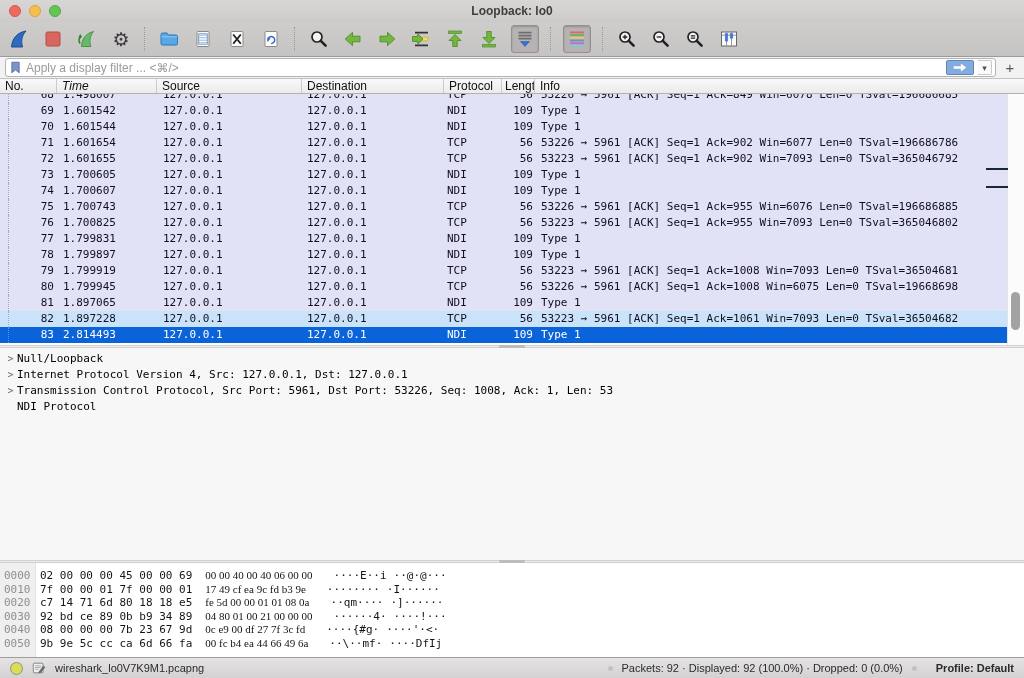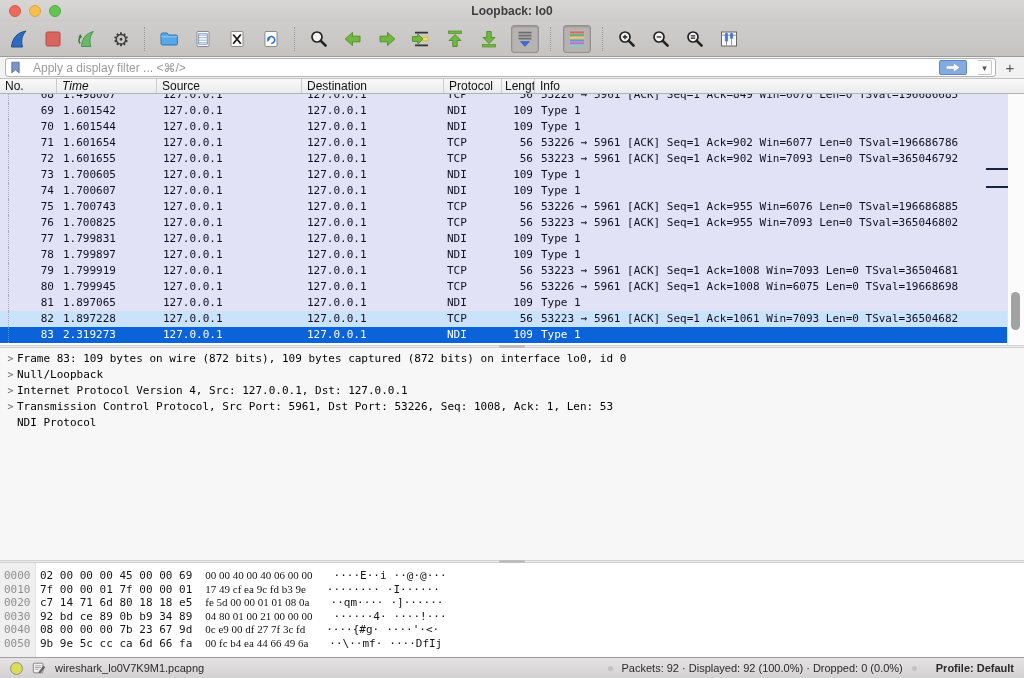--- a/index.html
+++ b/index.html
@@ -19,21 +19,21 @@
   .toolbar{height:34px;background:linear-gradient(#cfcccc,#c6c3c3);border-bottom:1px solid #9b9b9b;
            display:flex;align-items:center;padding-left:7px;gap:10px;}
   .tbtn{width:24px;height:26px;display:flex;align-items:center;justify-content:center;flex:0 0 auto;}
   .tbtn svg{display:block;}
   .tbtn.pressed{background:#b7b3b3;border:1px solid #949090;border-radius:3px;box-shadow:inset 0 1px 2px rgba(0,0,0,.2);width:26px;}
   .tsep{width:1px;height:24px;border-left:1px dotted #999;flex:0 0 auto;margin:0 1px;}
   .gear{font-size:19px;line-height:1;color:#3c3c3c;}
 
   
   .filterbar{height:21px;background:#f3f2f2;border-bottom:1px solid #c2c2c2;display:flex;align-items:center;padding:0 5px;gap:5px;}
-  .filter-field{flex:1;height:17px;background:#fff;border:1px solid #b3b3b3;border-radius:3px;display:flex;align-items:center;padding:0 3px;gap:11px;}
+  .filter-field{flex:1;height:17px;background:#fff;border:1px solid #b3b3b3;border-radius:3px;display:flex;align-items:center;padding:0 3px;gap:4px;}
   .filter-field input{flex:1;border:none;outline:none;font-size:12px;color:#444;background:transparent;padding:0;
                       font-family:"Liberation Sans",sans-serif;}
   .filter-field input::placeholder{color:#9b9b9b;}
   .apply-btn{width:26px;height:13px;background:#83abdf;border:1px solid #6186bd;border-radius:2px;display:flex;align-items:center;justify-content:center;}
   .caret-btn{width:13px;height:13px;display:flex;align-items:center;justify-content:center;font-size:9px;color:#555;border:1px solid #c8c8c8;border-left:none;background:#fbfbfb;border-radius:0 2px 2px 0;}
   .plus-btn{width:18px;text-align:center;font-size:15px;color:#555;line-height:18px;}
 
   
   .list{height:266px;position:relative;background:#fff;font-family:"DejaVu Sans Mono",monospace;font-size:11px;}
   .lheader{height:15px;display:flex;background:linear-gradient(#f9f9f9,#ebebeb);border-bottom:1px solid #b2b2b2;
@@ -403,42 +403,41 @@
           <span class="c no">82</span>
           <span class="c time">1.897228</span>
           <span class="c src">127.0.0.1</span>
           <span class="c dst">127.0.0.1</span>
           <span class="c proto">TCP</span>
           <span class="c len">56</span>
           <span class="c info">53223 → 5961 [ACK] Seq=1 Ack=1061 Win=7093 Len=0 TSval=36504682</span>
         </div>
         <div class="prow selected">
           <span class="c no">83</span>
-          <span class="c time">2.319273</span>
+          <span class="c time">2.814493</span>
           <span class="c src">127.0.0.1</span>
           <span class="c dst">127.0.0.1</span>
           <span class="c proto">NDI</span>
           <span class="c len">109</span>
           <span class="c info">Type 1</span>
         </div>
       </div>
     <div class="mmark" style="top:89px"></div>
     <div class="mmark" style="top:107px"></div>
     <div class="vscroll">
       <div class="thumb"></div>
     </div>
   </div>
 
   <div class="splitter">
       <div class="grip"></div>
     </div>
 
   <div class="details">
     <div>
-        <div class="dline"><span class="chev">&gt;</span><span class="">Frame 83: 109 bytes on wire (872 bits), 109 bytes captured (872 bits) on interface lo0, id 0</span></div>
         <div class="dline"><span class="chev">&gt;</span><span class="">Null/Loopback</span></div>
         <div class="dline"><span class="chev">&gt;</span><span class="">Internet Protocol Version 4, Src: 127.0.0.1, Dst: 127.0.0.1</span></div>
         <div class="dline"><span class="chev">&gt;</span><span class="">Transmission Control Protocol, Src Port: 5961, Dst Port: 53226, Seq: 1008, Ack: 1, Len: 53</span></div>
         <div class="dline"><span class="chev"></span><span class="">NDI Protocol</span></div>
       </div>
   </div>
 
   <div class="splitter">
       <div class="grip"></div>
     </div>

